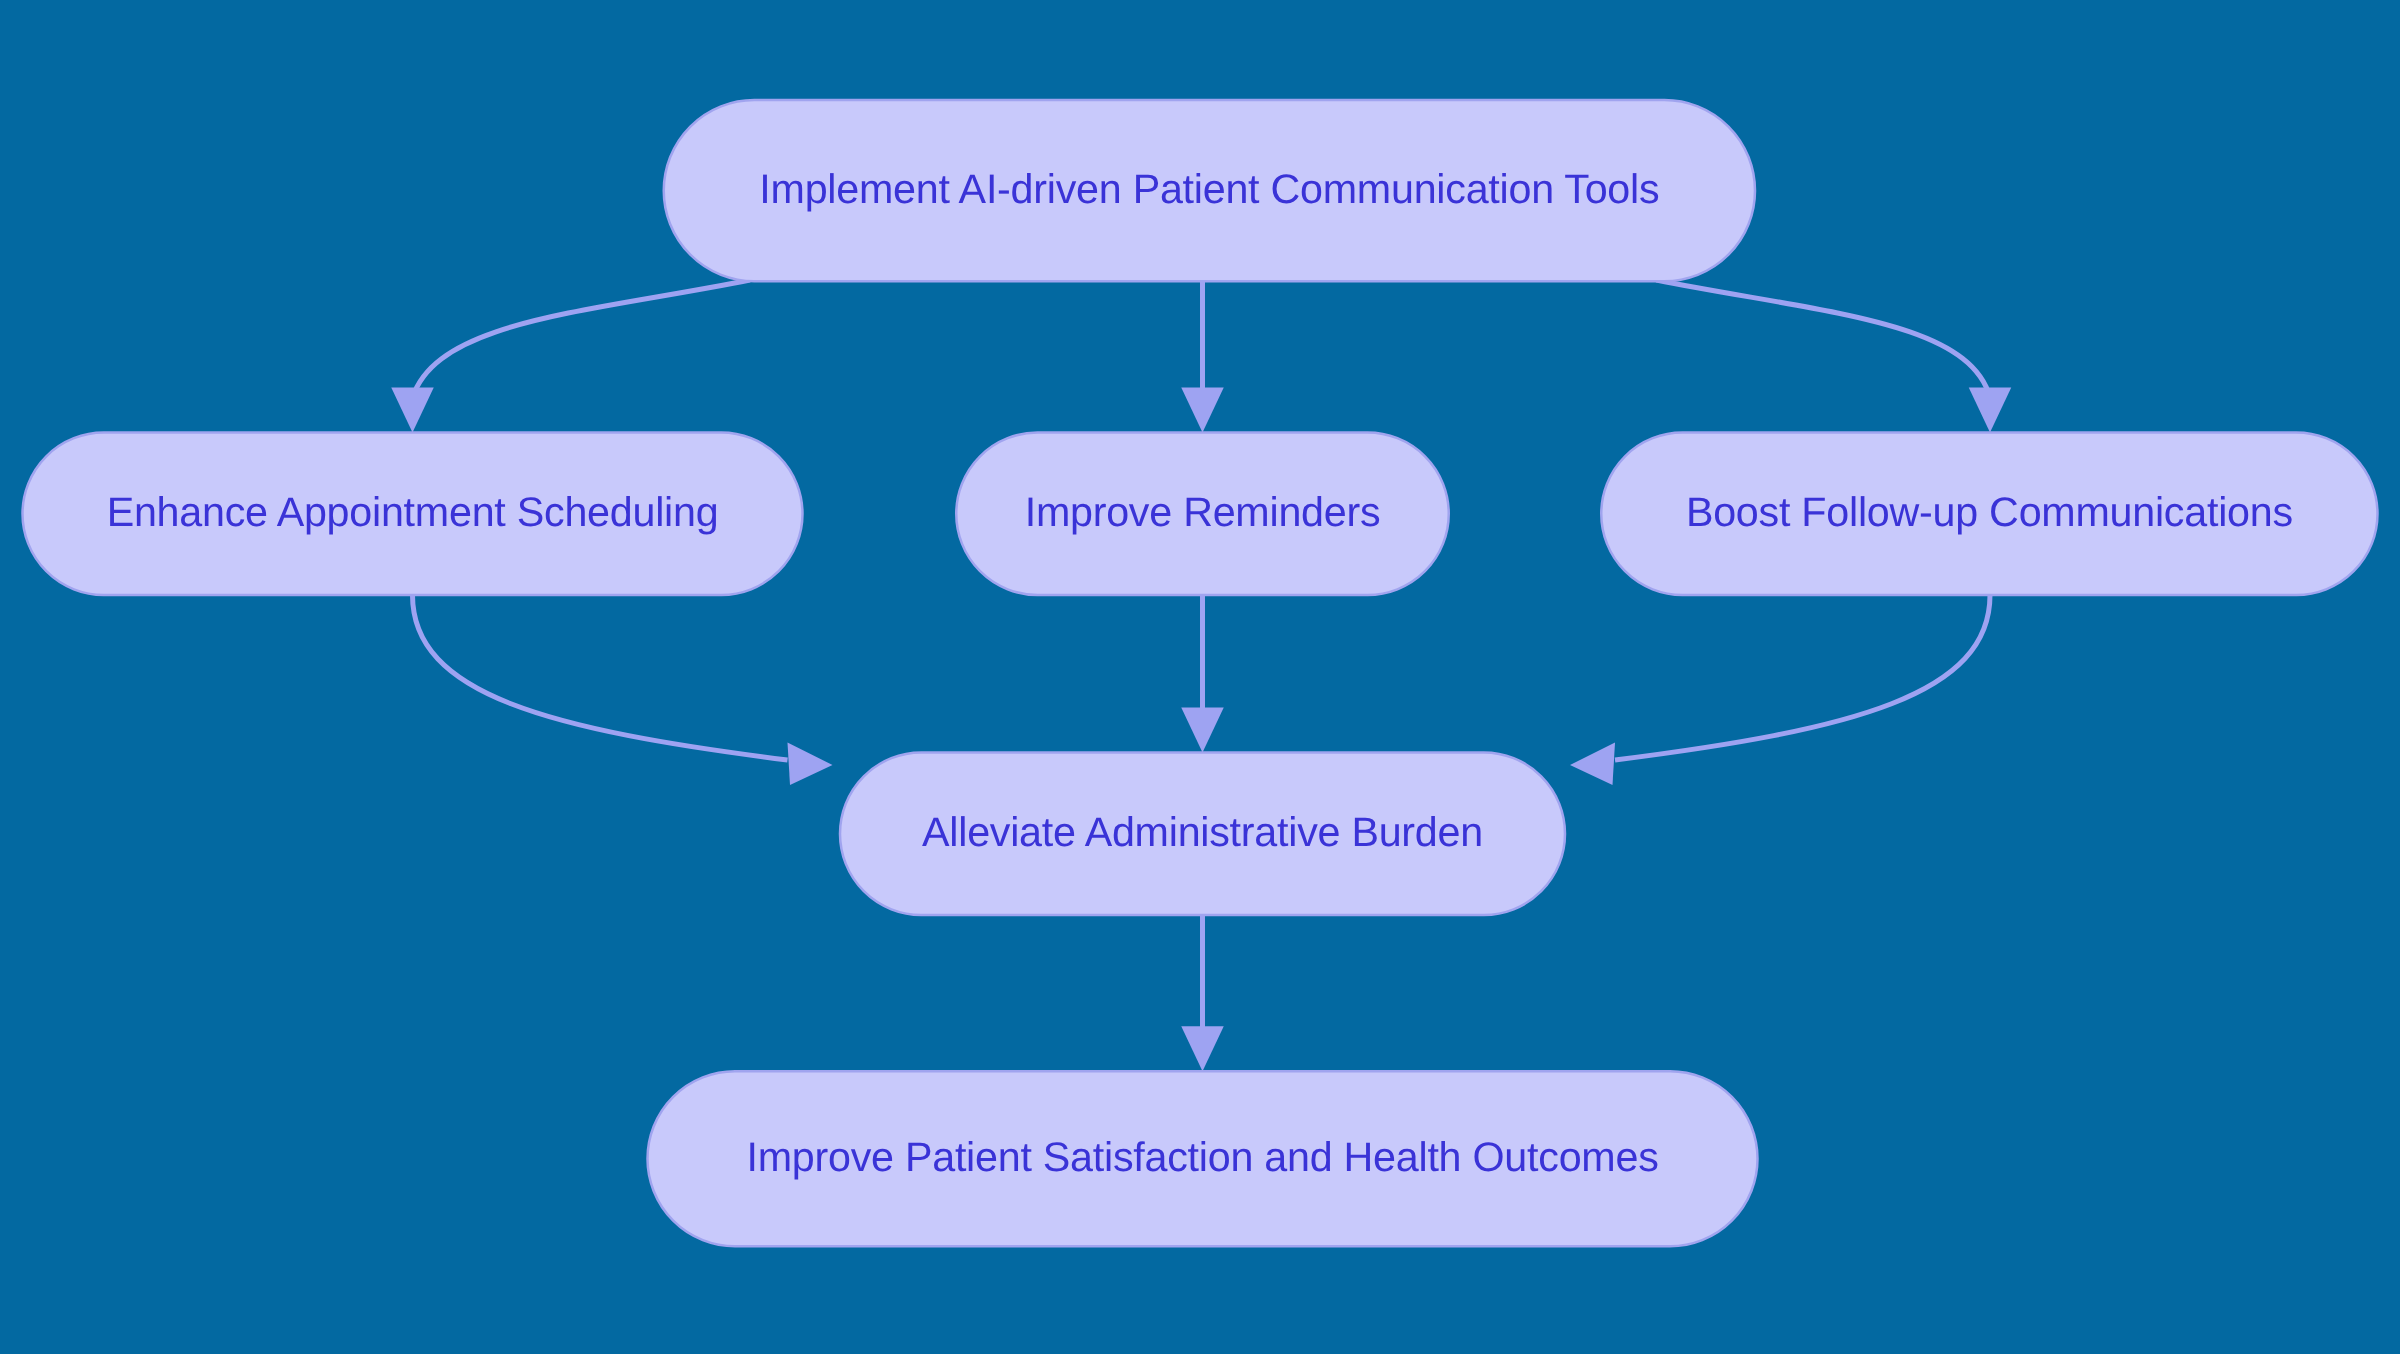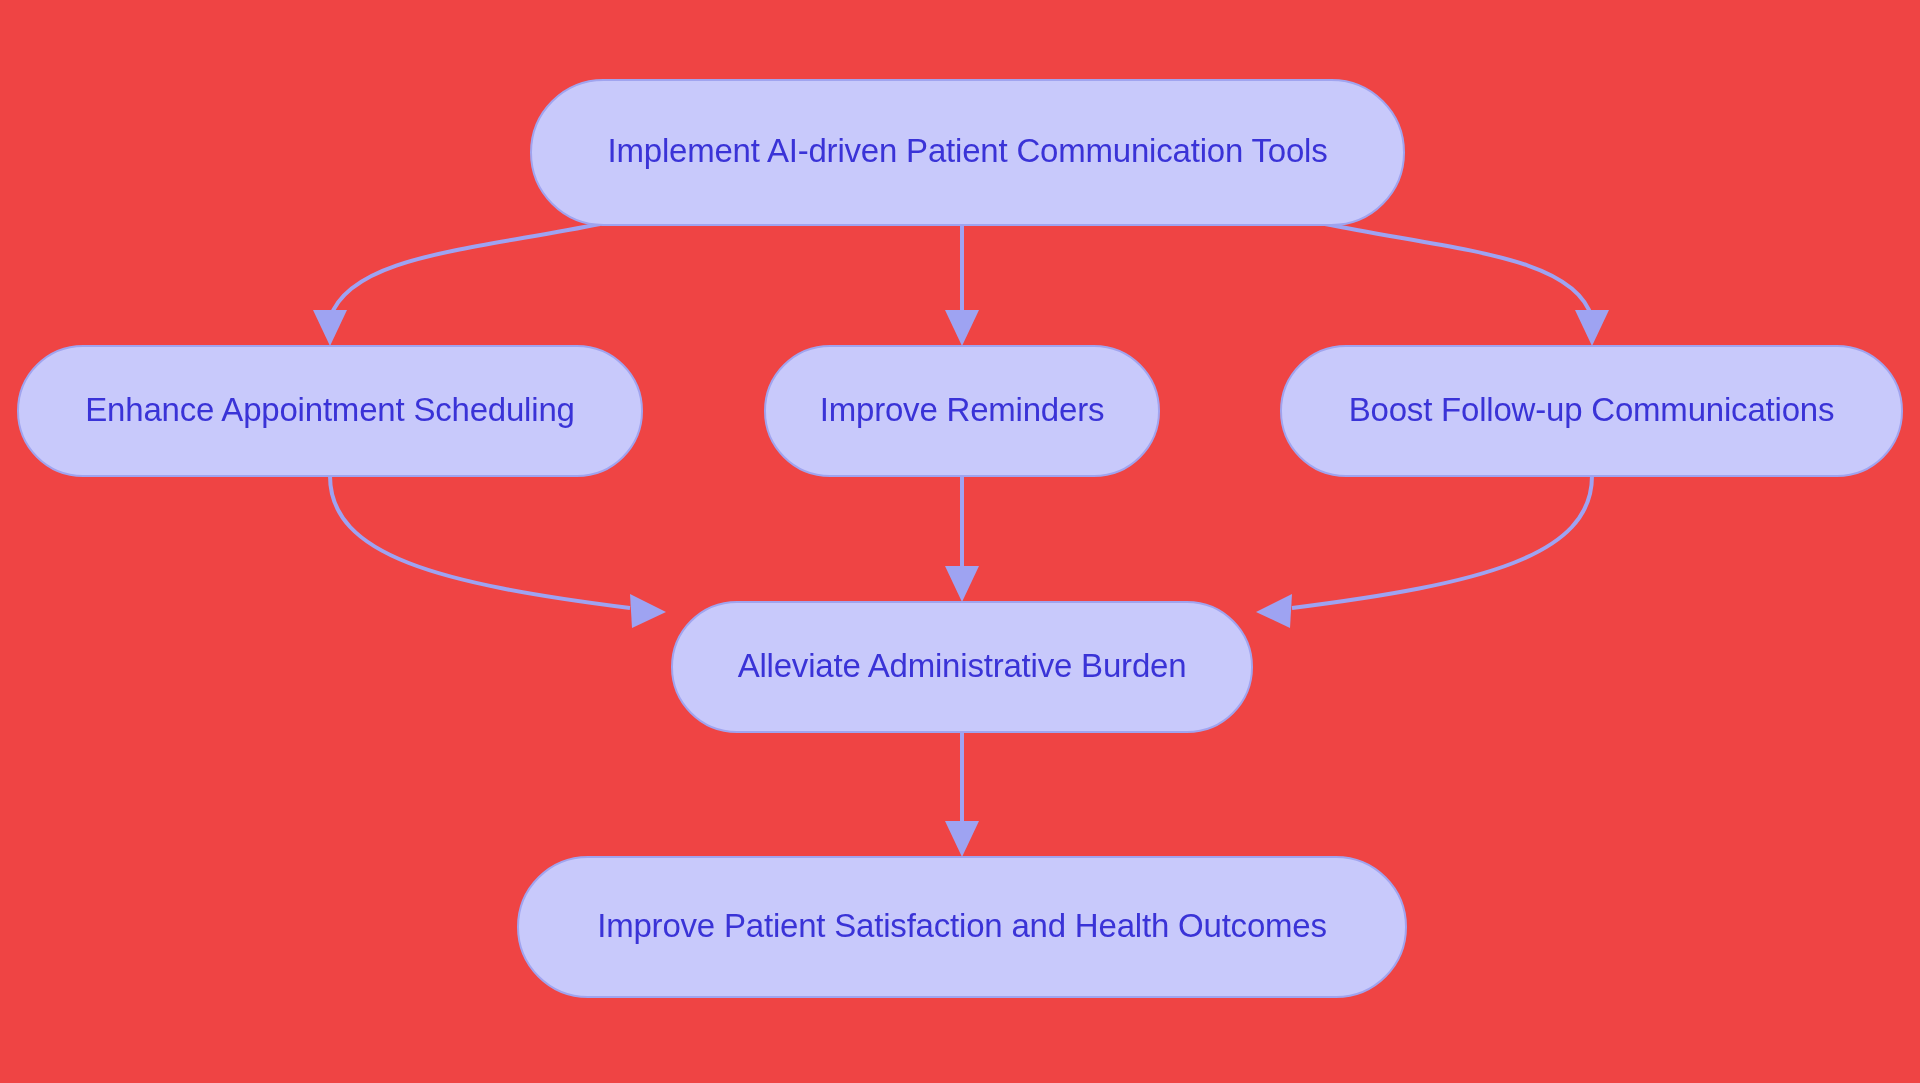--- a/index.html
+++ b/index.html
@@ -46,21 +46,21 @@
     stroke-linecap: butt;
   }
   .edge-arrowhead {
     fill: #9ea3f2;
     stroke: none;
   }
 </style>
 </head>
 <body>
 
-<div id="flowchart-root" style="background: #ef4444;">
+<div id="flowchart-root" style="background: #0369a1;">
   <svg class="flow-canvas" viewBox="0 0 1920 1083" xmlns="http://www.w3.org/2000/svg">
 
     <g>
       <g>
         <path class="edge-path" d="M 600 224 C 470 250 350 256 330 318" stroke="#9ea3f2"></path>
         <polygon class="edge-arrowhead" points="330,346 313,310 347,310" fill="#9ea3f2"></polygon>
       </g>
       <g>
         <path class="edge-path" d="M 962 224 L 962 318" stroke="#9ea3f2"></path>
         <polygon class="edge-arrowhead" points="962,346 945,310 979,310" fill="#9ea3f2"></polygon>

